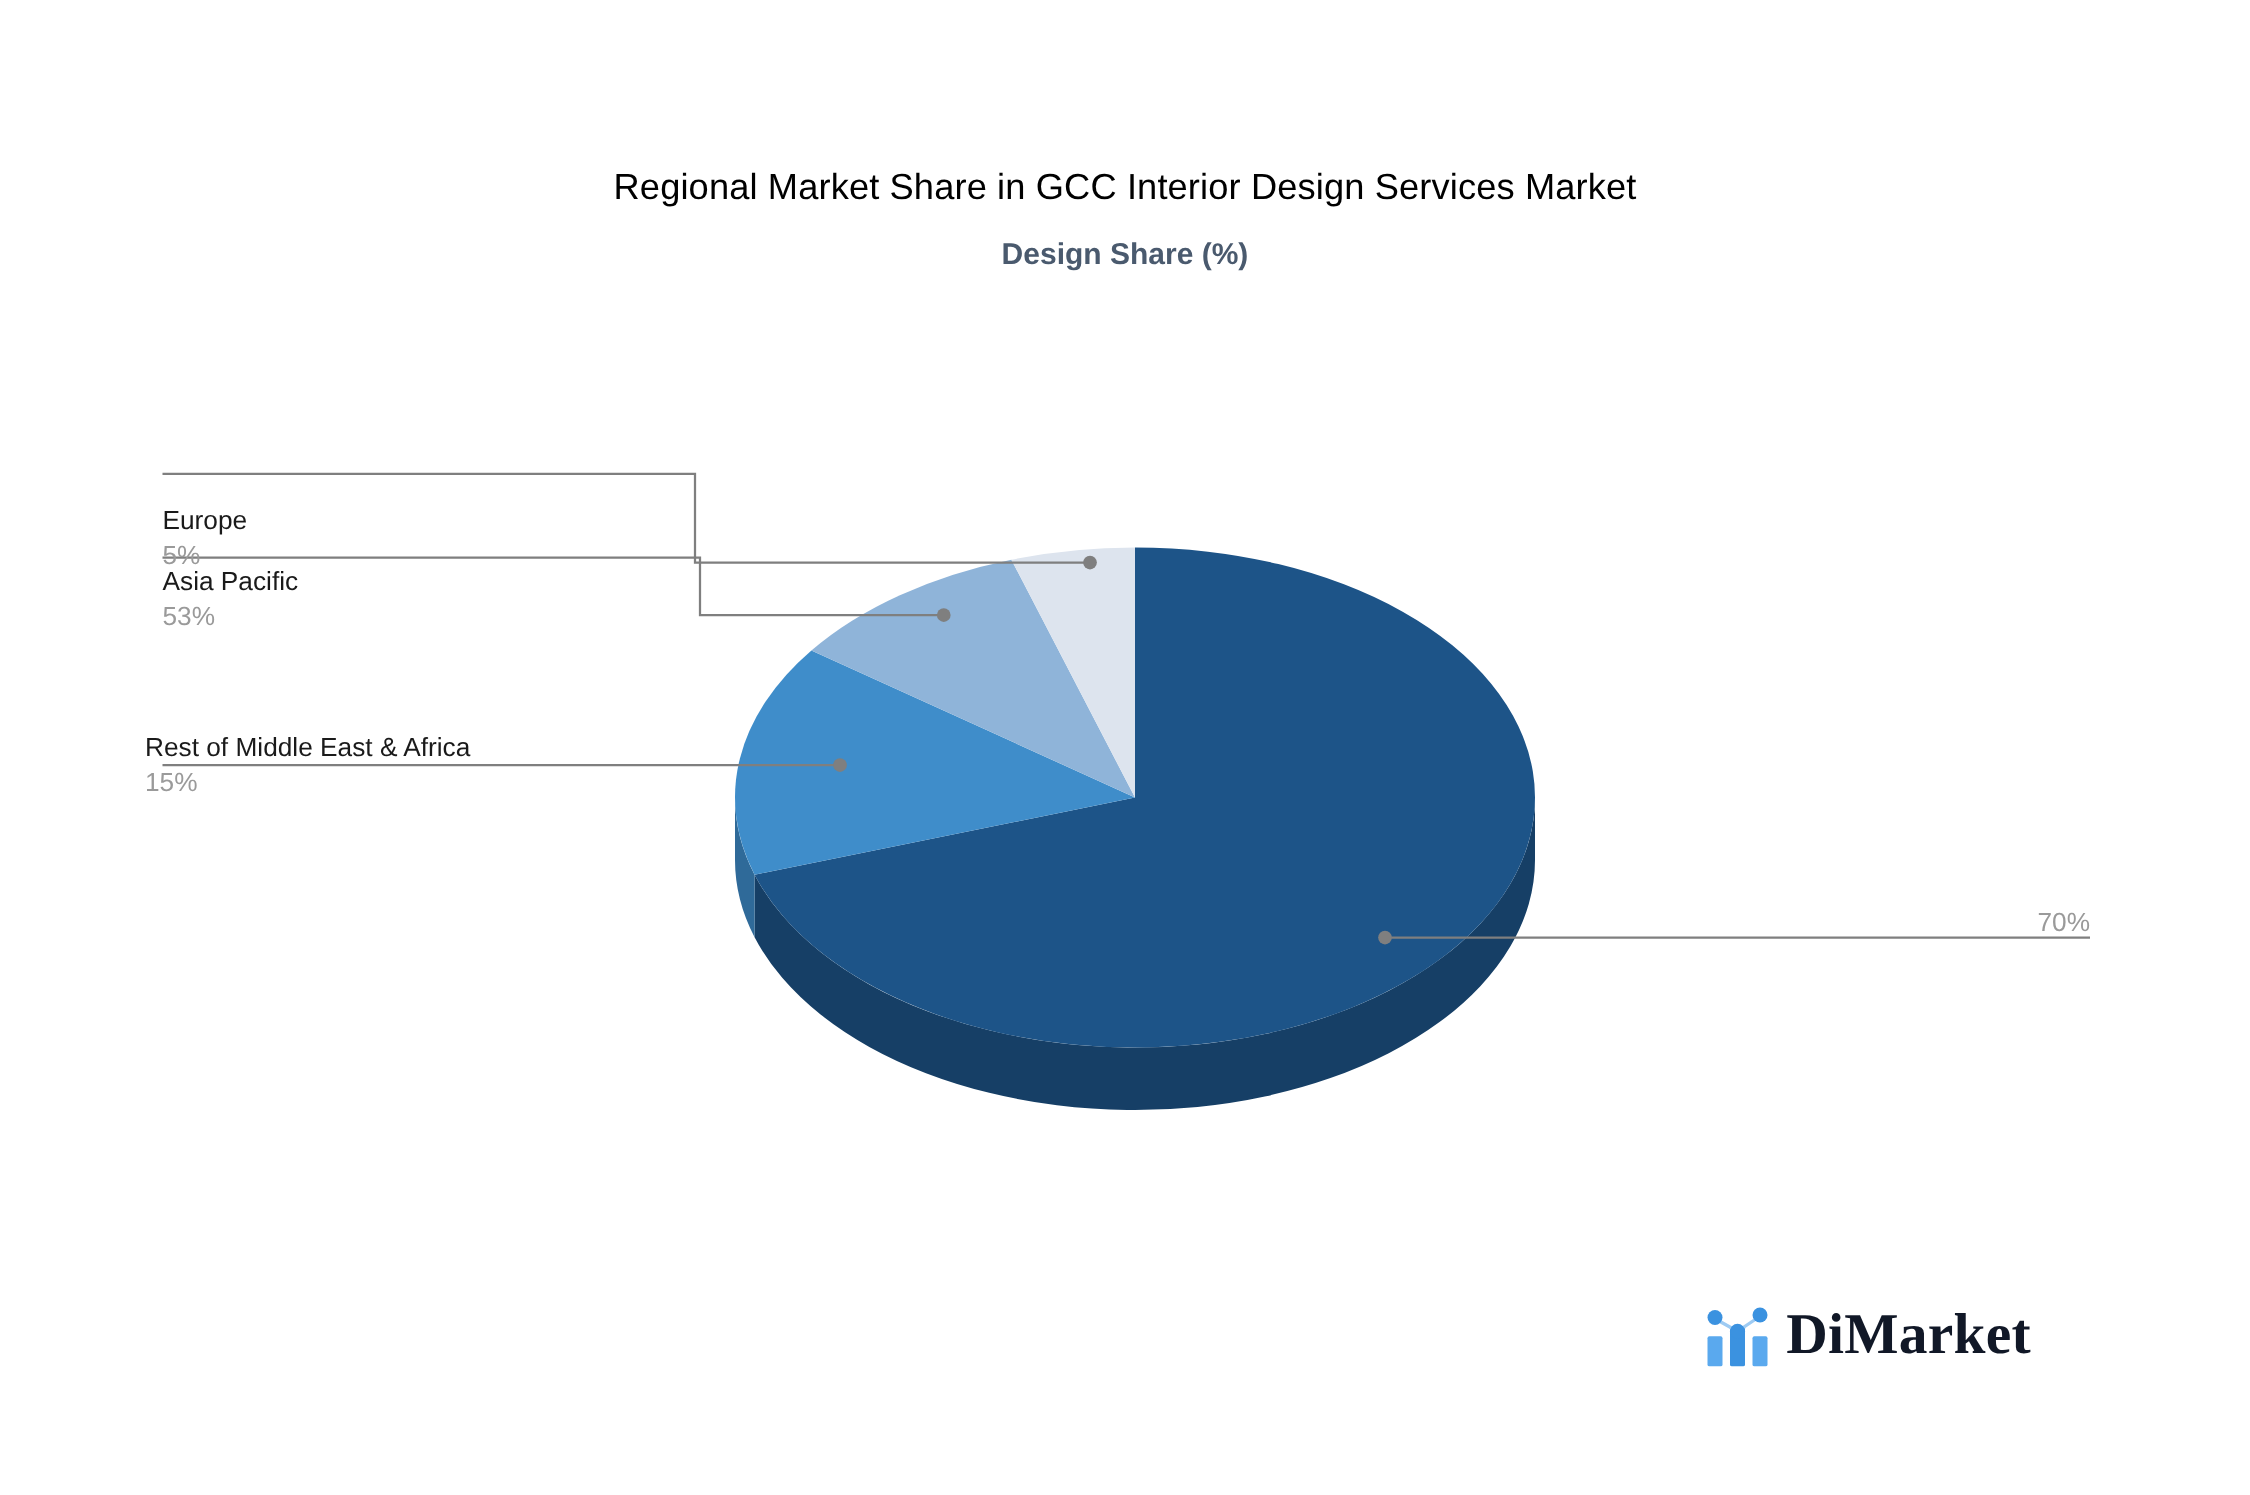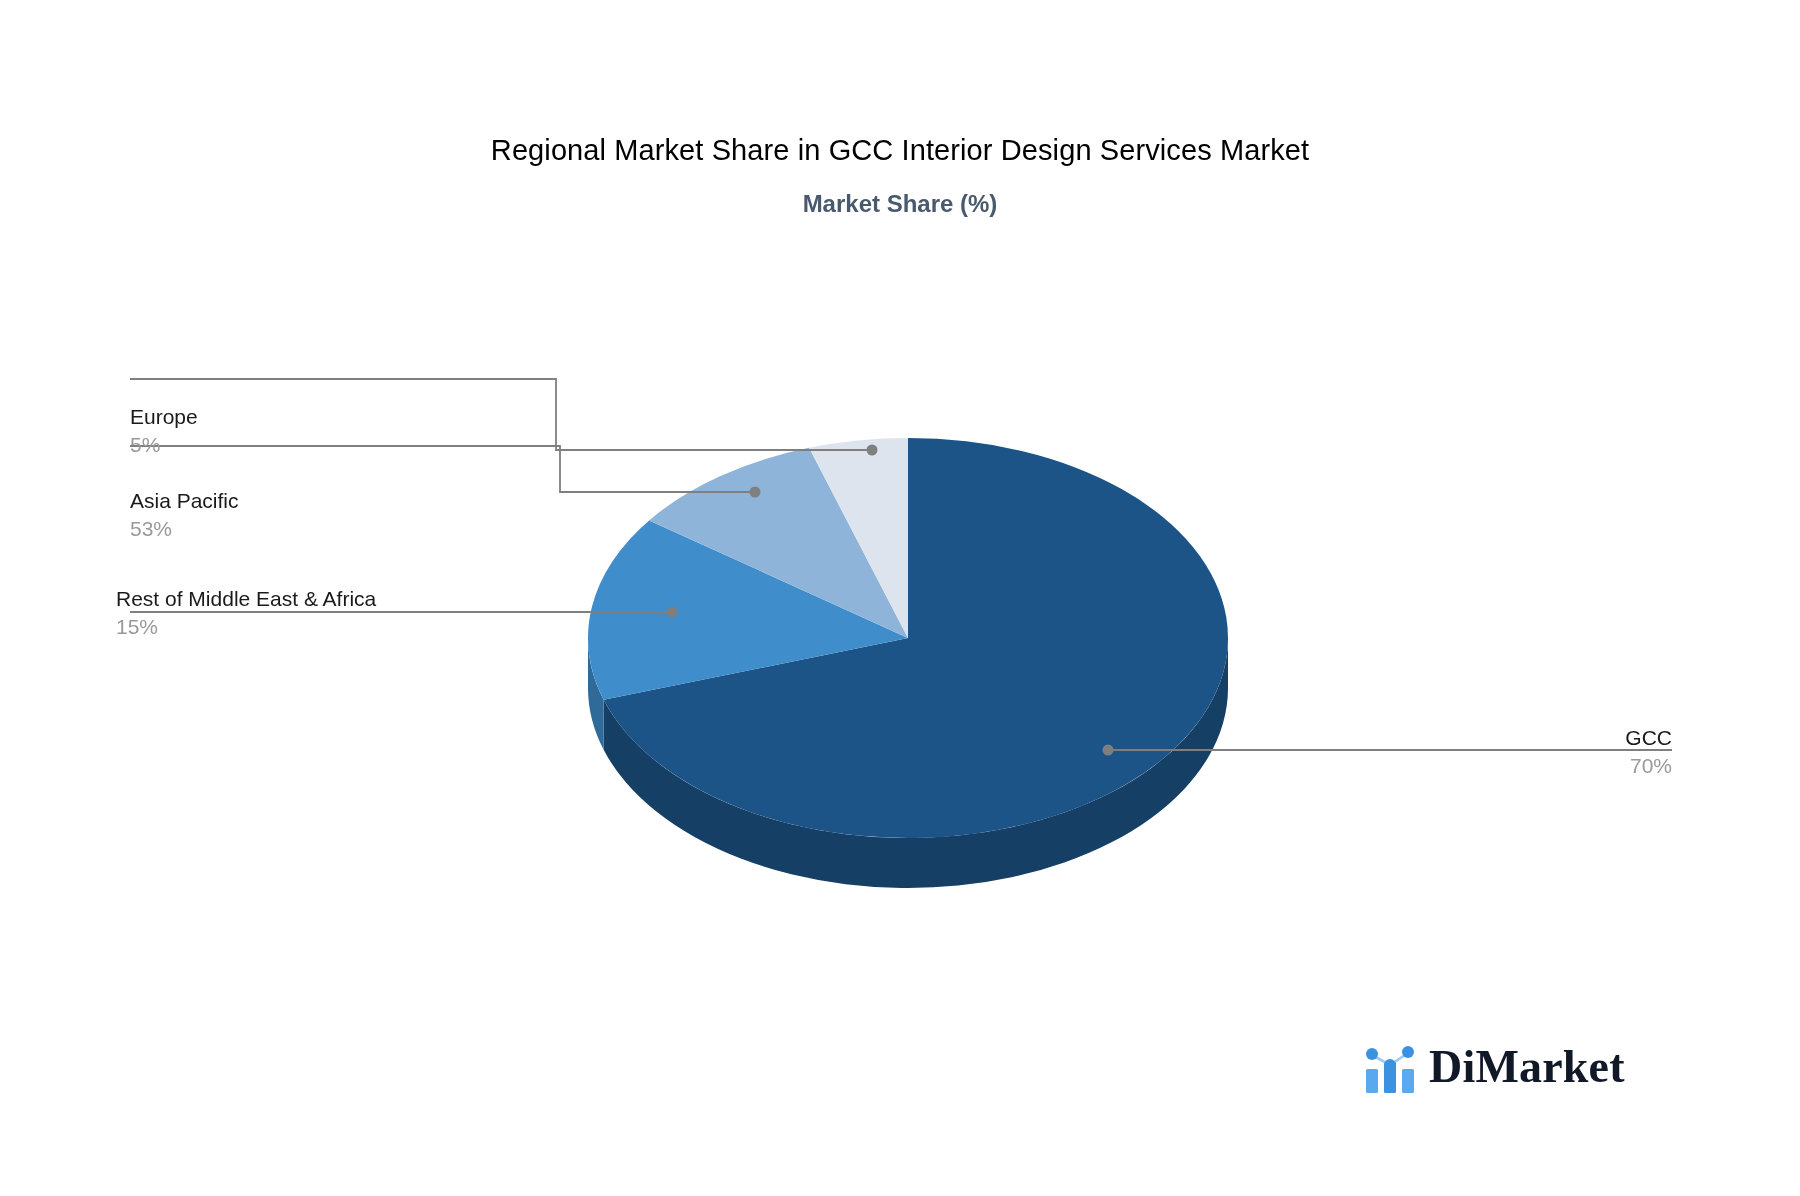--- a/index.html
+++ b/index.html
@@ -94,21 +94,21 @@
     letter-spacing: 0.2px;
     line-height: 48px;
   }
 </style>
 </head>
 <body>
 
 <div id="chart-root">
 
   <div class="title">Regional Market Share in GCC Interior Design Services Market</div>
-  <div class="subtitle">Market Share (%)</div>
+  <div class="subtitle">Design Share (%)</div>
 
   <svg id="pie-area" viewBox="0 0 1800 1196">
     <defs></defs>
 
     <g>
         <path d="M 1228 638 A 320 200 0 0 1 603.6619147855508 699.8033988749896 L 603.6619147855508 749.8033988749896 A 320 200 0 0 0 1228 688 Z" fill="#163f66"></path>
         <path d="M 603.6619147855508 699.8033988749896 A 320 200 0 0 1 588 638 L 588 688 A 320 200 0 0 0 603.6619147855508 749.8033988749896 Z" fill="#2f6a99"></path>
       </g>
 
     <g>
@@ -135,32 +135,31 @@
       <circle cx="672" cy="612" r="5.5"></circle>
       <circle cx="1108" cy="750" r="5.5"></circle>
     </g>
   </svg>
 
   <div class="callout" style="left:130px; top:391px;">
     <span class="cat">Europe</span>
     <span class="val">5%</span>
   </div>
 
-  <div class="callout" style="left:130px; top:475px;">
+  <div class="callout" style="left:130px; top:440px;">
     <span class="cat">Asia Pacific</span>
     <span class="val">53%</span>
   </div>
 
   <div class="callout" style="left:116px; top:573px;">
     <span class="cat">Rest of Middle East &amp; Africa</span>
     <span class="val">15%</span>
   </div>
 
   <div class="callout right" style="left:1272px; top:712px; width:400px;">
-    <span class="cat">GCC</span>
     <span class="val">70%</span>
   </div>
 
   <div id="logo">
     <svg width="56" height="52" viewBox="0 0 56 52">
 
       <rect x="2" y="26" width="12" height="24" rx="1.5" fill="#5aa9ee"></rect>
       <rect x="20" y="18" width="12" height="32" rx="1.5" fill="#3b92e0"></rect>
       <rect x="38" y="26" width="12" height="24" rx="1.5" fill="#5aa9ee"></rect>
 

